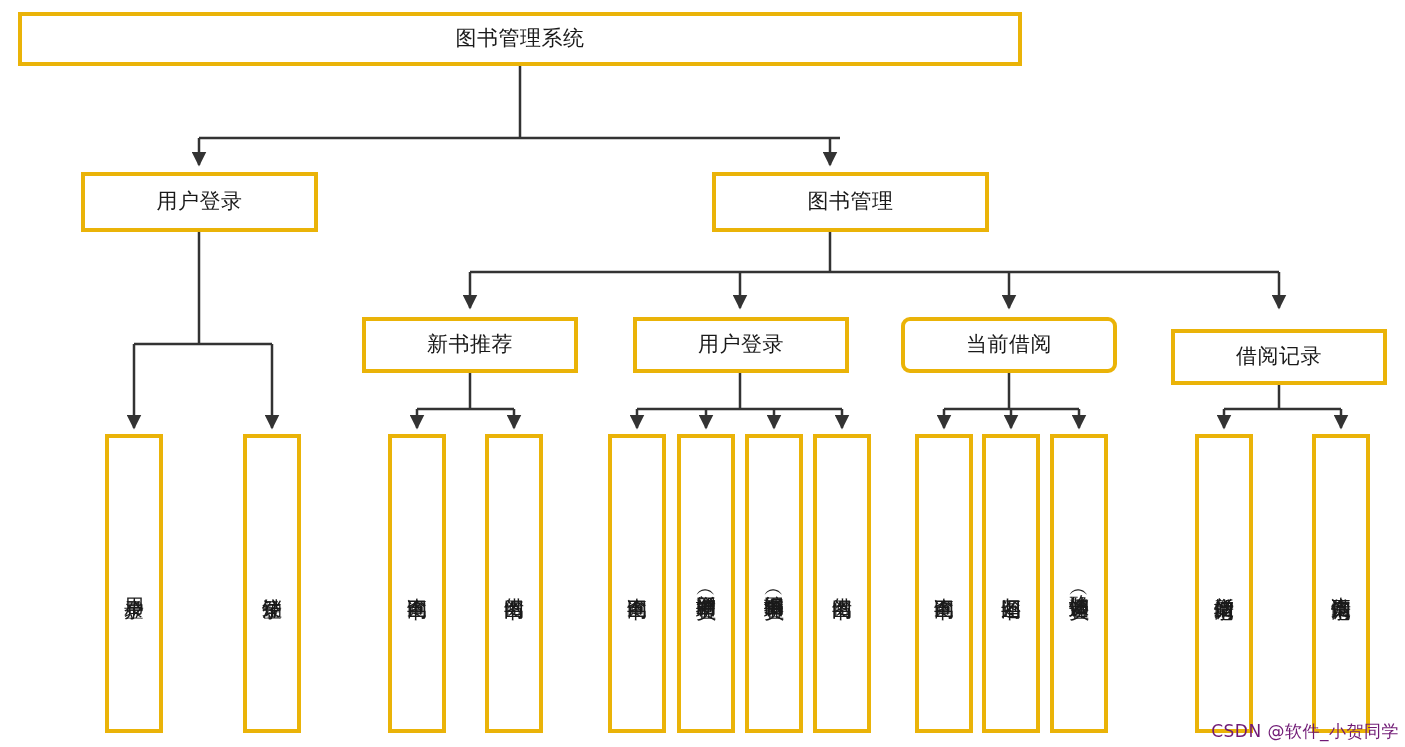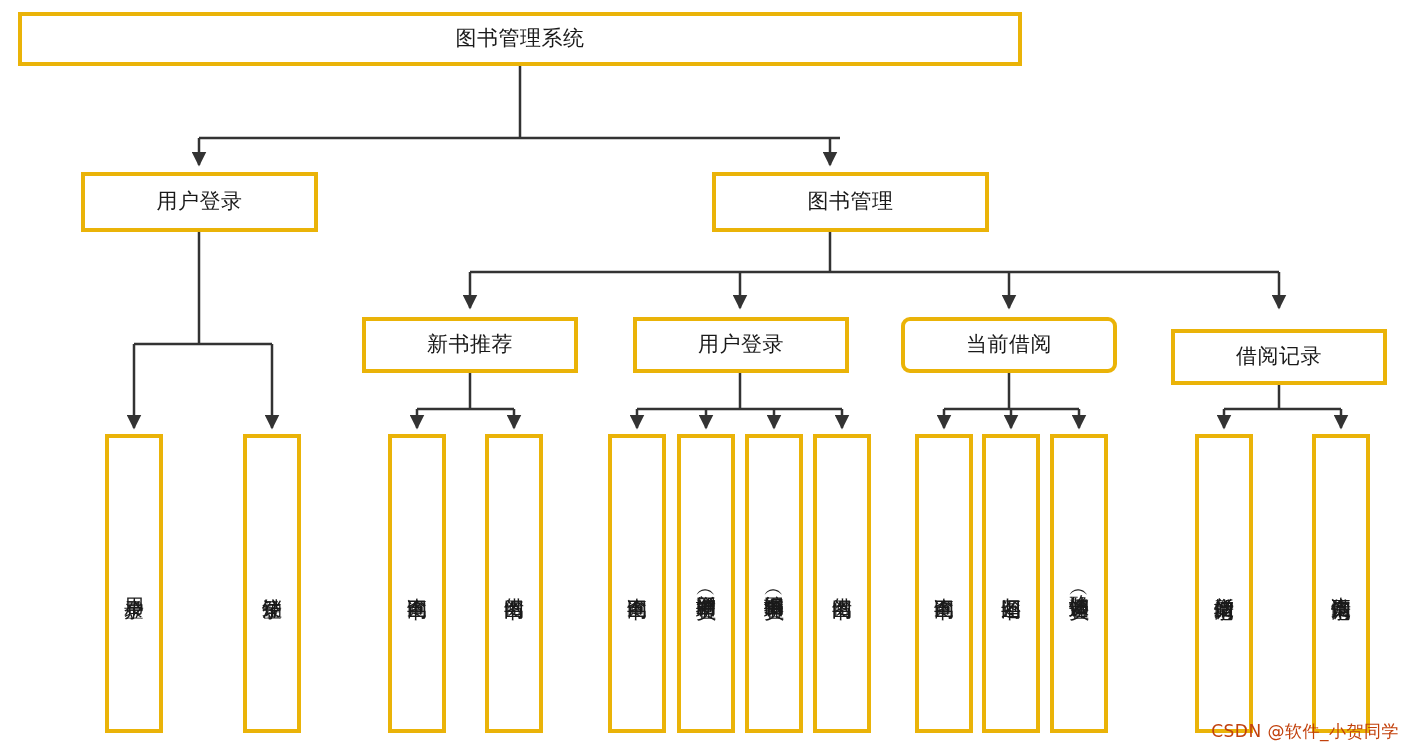--- a/index.html
+++ b/index.html
@@ -52,21 +52,21 @@
     line-height: 1.45;
     letter-spacing: 1px;
     text-align: center;
     max-height: 100%;
   }
   #watermark {
     position: absolute;
     right: 6px;
     bottom: 4px;
     font-size: 17px;
-    color: #c2410c;
+    color: #701a75;
     letter-spacing: 0.5px;
     white-space: nowrap;
     pointer-events: none;
   }
 </style>
 </head>
 <body>
 
 <div id="canvas">
 

